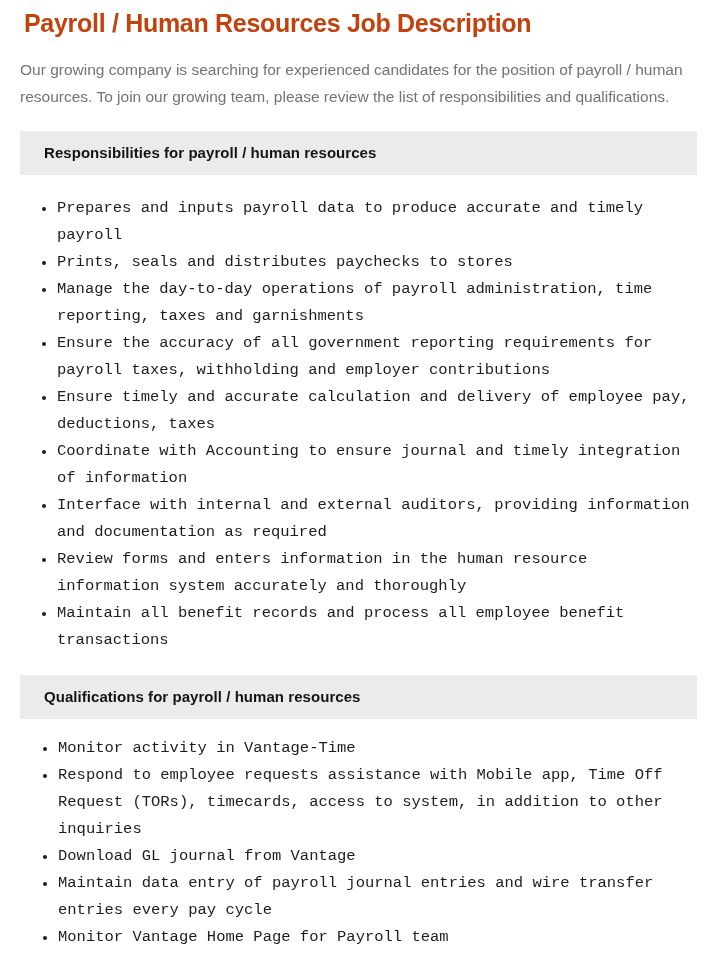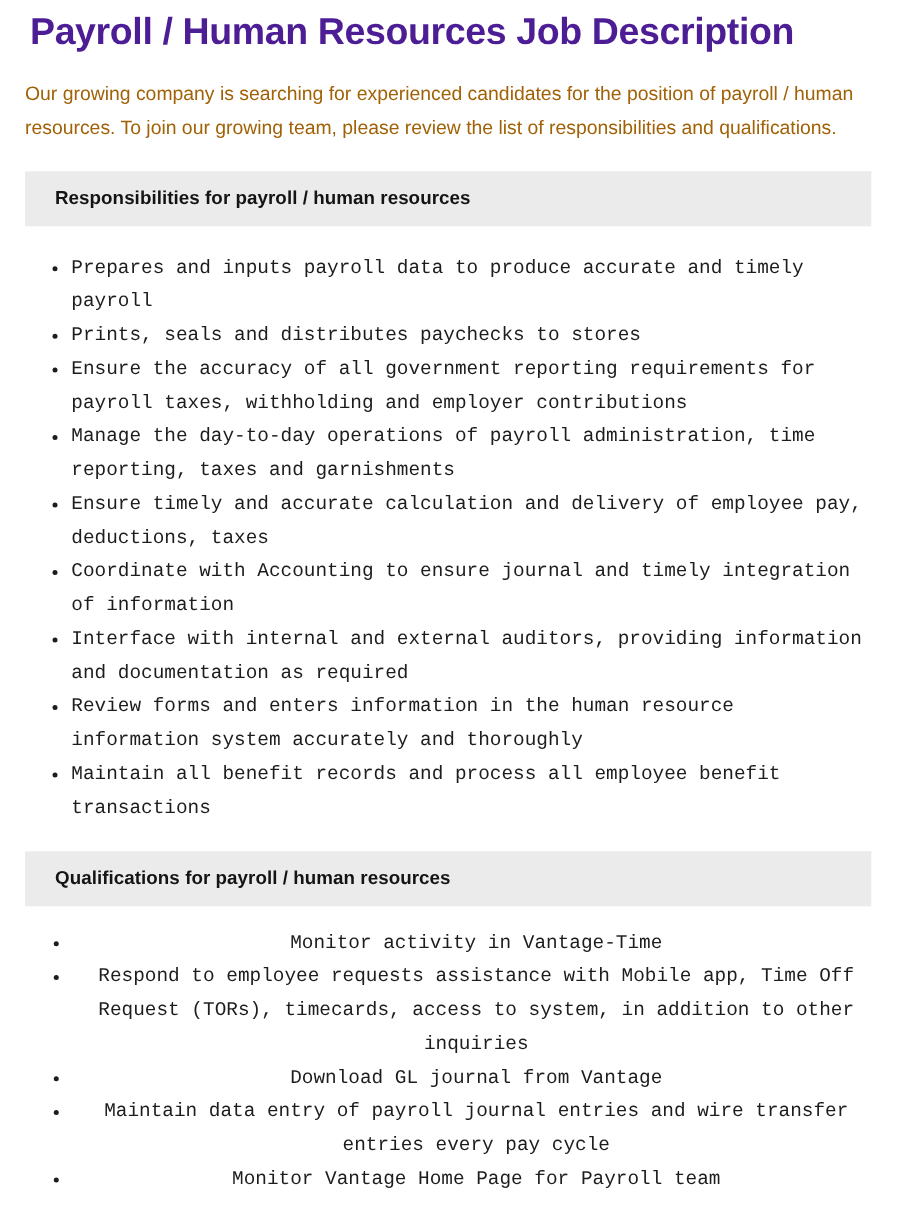--- a/index.html
+++ b/index.html
@@ -20,34 +20,34 @@
     width: 720px;
     box-sizing: border-box;
     padding: 0;
     background: #ffffff;
   }
 
   
   .doc-title {
     margin: 0;
     padding: 8px 20px 0 24px;
-    font-size: 30px;
+    font-size: 25px;
     line-height: 1.22;
     font-weight: 700;
     letter-spacing: -0.3px;
-    color: #4c1d95;
+    color: #c2410c;
   }
 
   
   .intro {
     margin: 0;
     padding: 17px 36px 0 20px;
     font-size: 15.5px;
     line-height: 27px;
-    color: #a16207;
+    color: #737373;
     font-weight: 400;
   }
 
   
   .section {
     margin: 0;
   }
   .section-header {
     margin: 21px 23px 0 20px;
     background: #ebebeb;
@@ -63,21 +63,20 @@
   ul.bullets {
     list-style: none;
     margin: 0;
     padding: 0;
   }
   ul.bullets.responsibilities {
     padding-top: 20px;
   }
   ul.bullets.qualifications {
     padding-top: 16px;
-    text-align: center;
   }
   ul.bullets li {
     position: relative;
     font-size: 15.5px;
     line-height: 27px;
     color: #1d1d1d;
     margin: 0;
     padding: 0 22px 0 57px;
     font-family: Liberation Mono, monospace;
   }
@@ -110,22 +109,22 @@
 
   <h1 class="doc-title">Payroll / Human Resources Job Description</h1>
 
   <p class="intro">Our growing company is searching for experienced candidates for the position of payroll / human resources. To join our growing team, please review the list of responsibilities and qualifications.</p>
 
   <section class="section">
     <div class="section-header">Responsibilities for payroll / human resources</div>
     <ul class="bullets responsibilities">
       <li>Prepares and inputs payroll data to produce accurate and timely payroll</li>
       <li>Prints, seals and distributes paychecks to stores</li>
+      <li>Manage the day-to-day operations of payroll administration, time reporting, taxes and garnishments</li>
       <li>Ensure the accuracy of all government reporting requirements for payroll taxes, withholding and employer contributions</li>
-      <li>Manage the day-to-day operations of payroll administration, time reporting, taxes and garnishments</li>
       <li>Ensure timely and accurate calculation and delivery of employee pay, deductions, taxes</li>
       <li>Coordinate with Accounting to ensure journal and timely integration of information</li>
       <li>Interface with internal and external auditors, providing information and documentation as required</li>
       <li>Review forms and enters information in the human resource information system accurately and thoroughly</li>
       <li>Maintain all benefit records and process all employee benefit transactions</li>
     </ul>
   </section>
 
   <section class="section">
     <div class="section-header">Qualifications for payroll / human resources</div>

